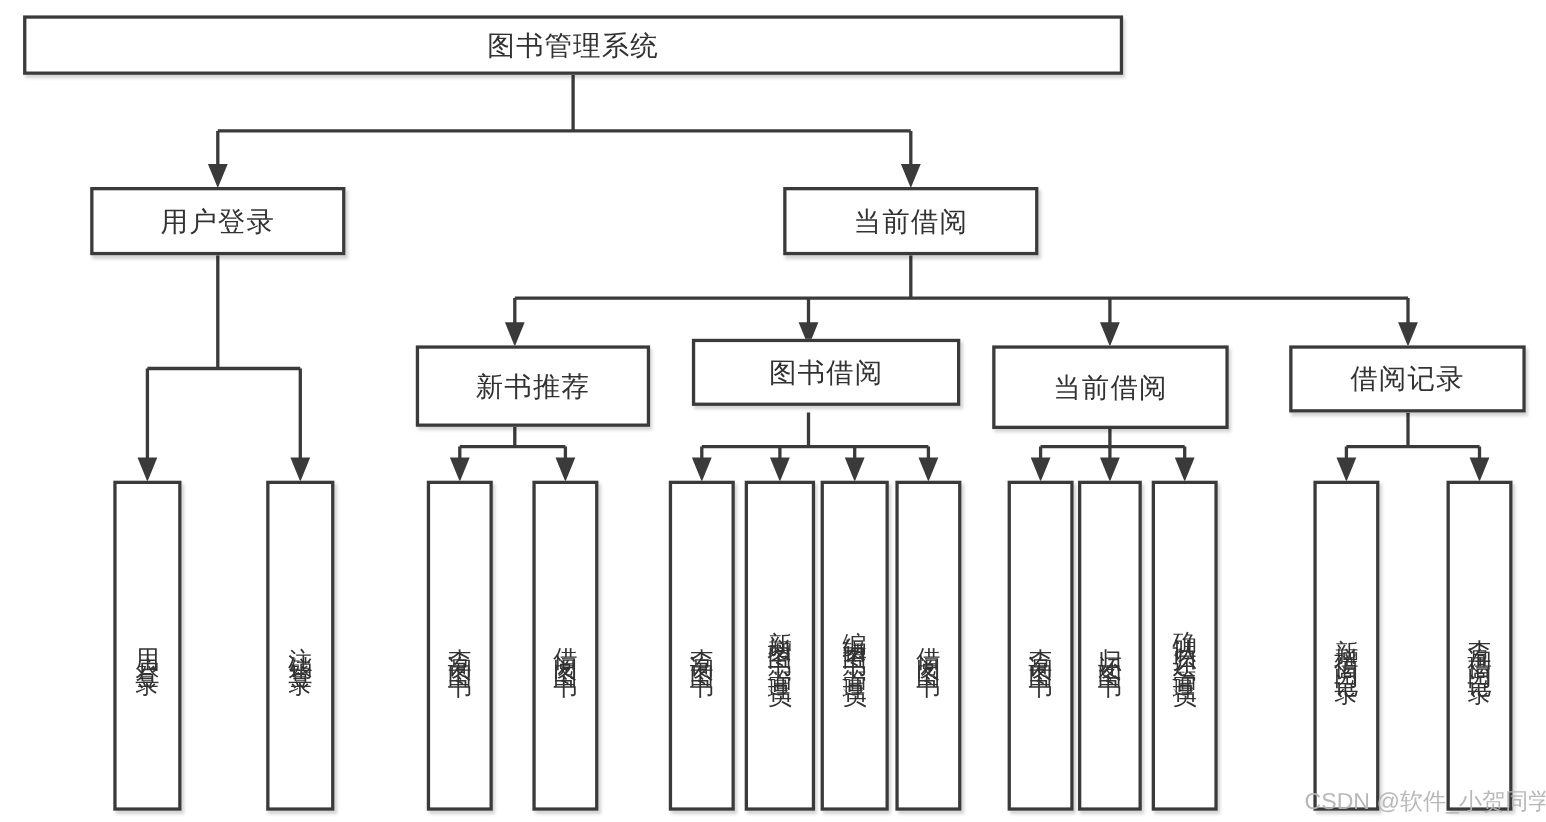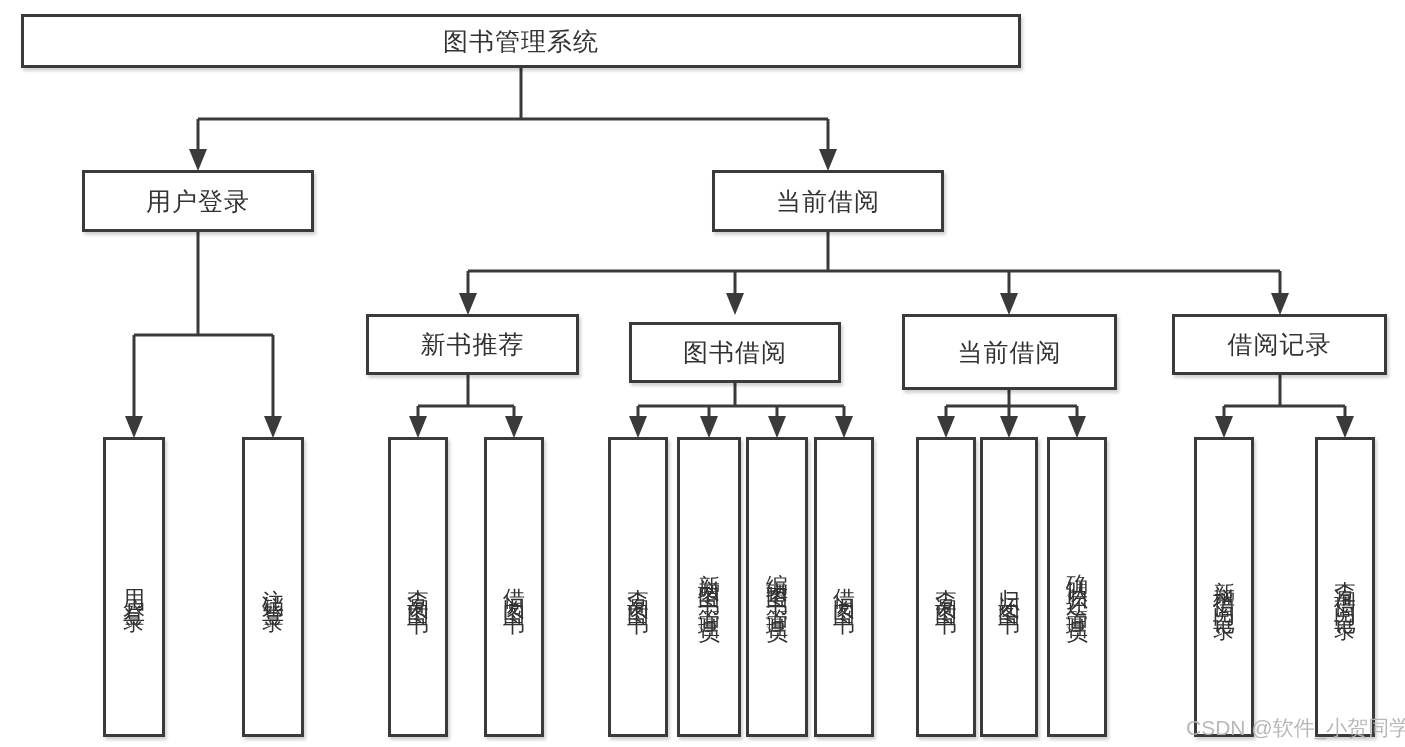--- a/index.html
+++ b/index.html
@@ -106,22 +106,22 @@
     <path class="edge" d="M1280 375 L1280 406 M1224 406 L1345 406 M1224 406 L1224 417 M1345 406 L1345 417"></path>
     <path class="arrowhead" d="M1215 416 L1233 416 L1224 438 Z"></path>
     <path class="arrowhead" d="M1336 416 L1354 416 L1345 438 Z"></path>
   </svg>
 
   <div class="node h" style="left:21px;top:14px;width:1000px;height:54px">图书管理系统</div>
 
   <div class="node h" style="left:82px;top:170px;width:232px;height:62px">用户登录</div>
   <div class="node h" style="left:712px;top:170px;width:232px;height:62px">当前借阅</div>
 
-  <div class="node h" style="left:366px;top:314px;width:213px;height:61px">新书推荐</div>
-  <div class="node h" style="left:629px;top:322px;width:212px;height:61px">图书借阅</div>
+  <div class="node h" style="left:378px;top:314px;width:213px;height:74px">新书推荐</div>
+  <div class="node h" style="left:629px;top:308px;width:244px;height:61px">图书借阅</div>
   <div class="node h" style="left:902px;top:314px;width:215px;height:76px">当前借阅</div>
   <div class="node h" style="left:1172px;top:314px;width:215px;height:61px">借阅记录</div>
 
   <div class="node v" style="left:103px;top:437px;width:62px;height:300px">用户登录</div>
   <div class="node v" style="left:242px;top:437px;width:62px;height:300px">注销登录</div>
 
   <div class="node v" style="left:388px;top:437px;width:60px;height:300px">查询图书</div>
   <div class="node v" style="left:484px;top:437px;width:60px;height:300px">借阅图书</div>
 
   <div class="node v" style="left:608px;top:437px;width:60px;height:300px">查询图书</div>

